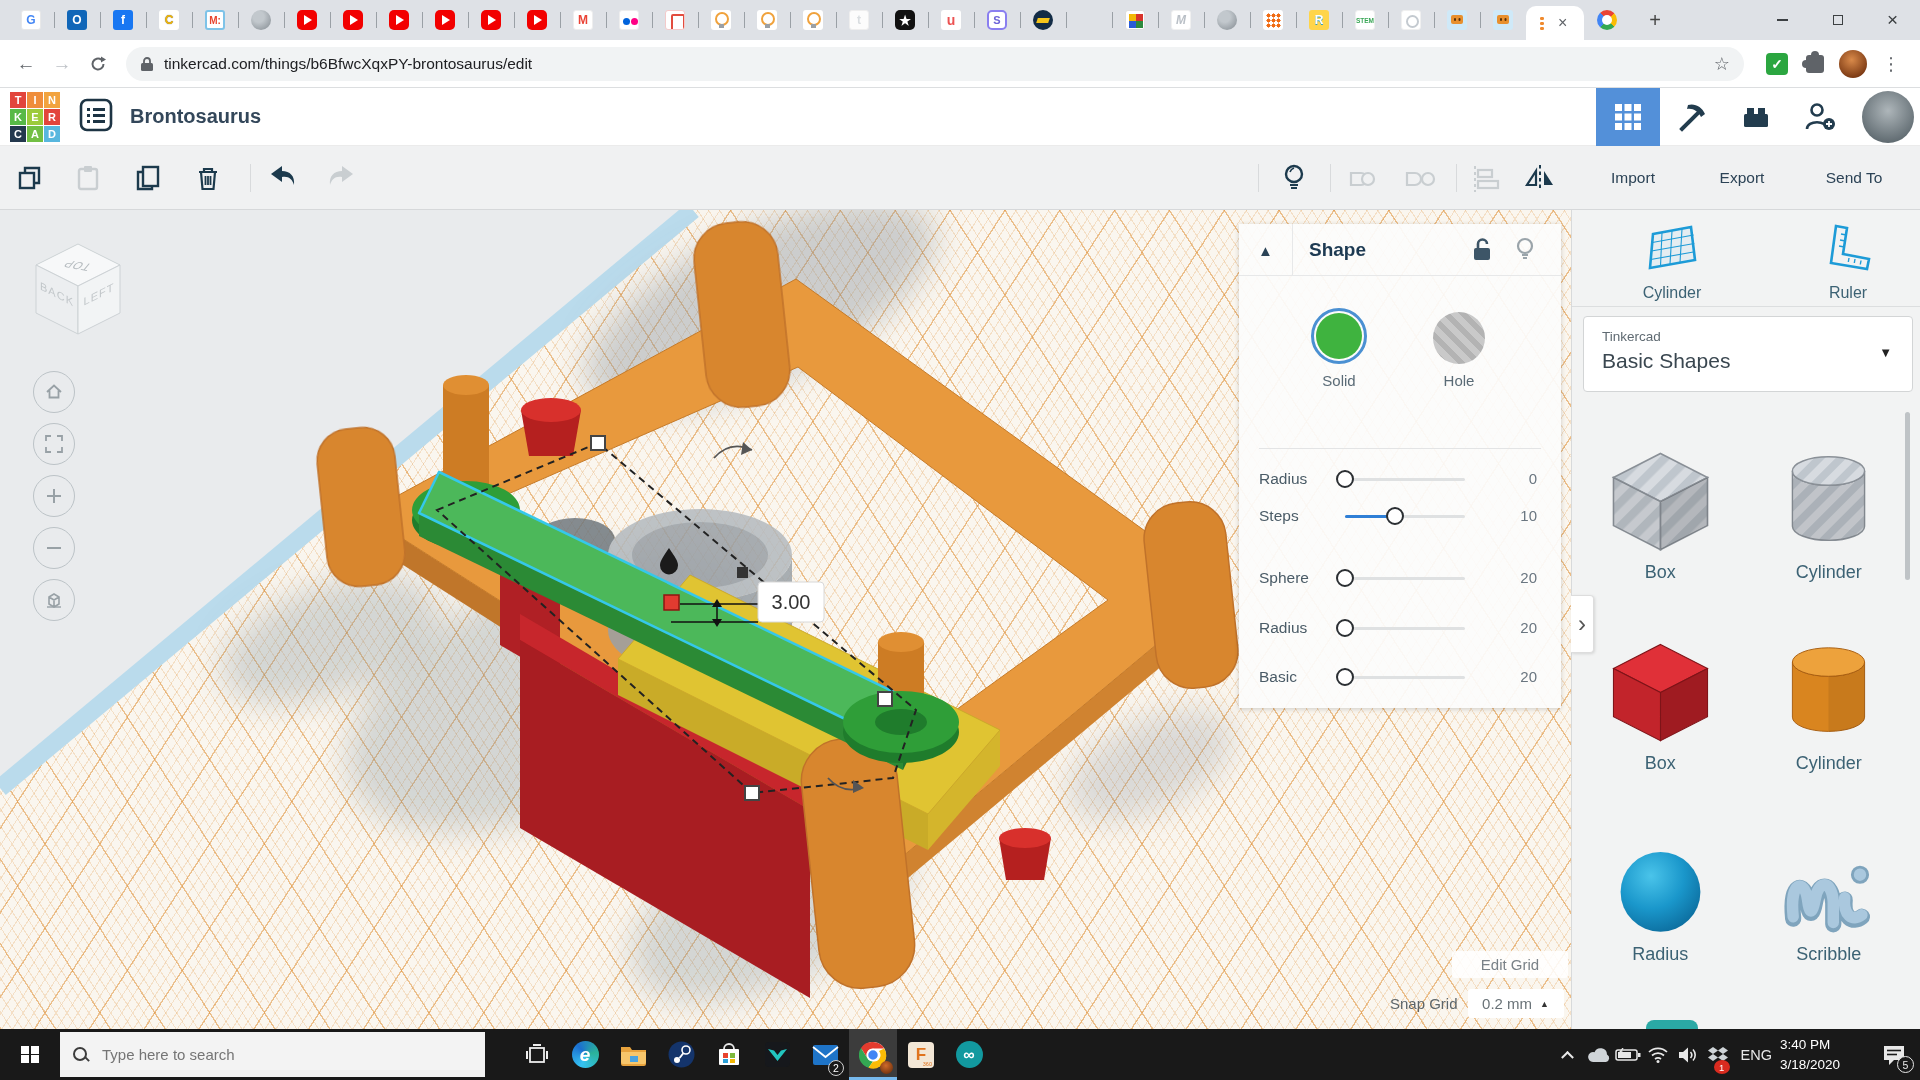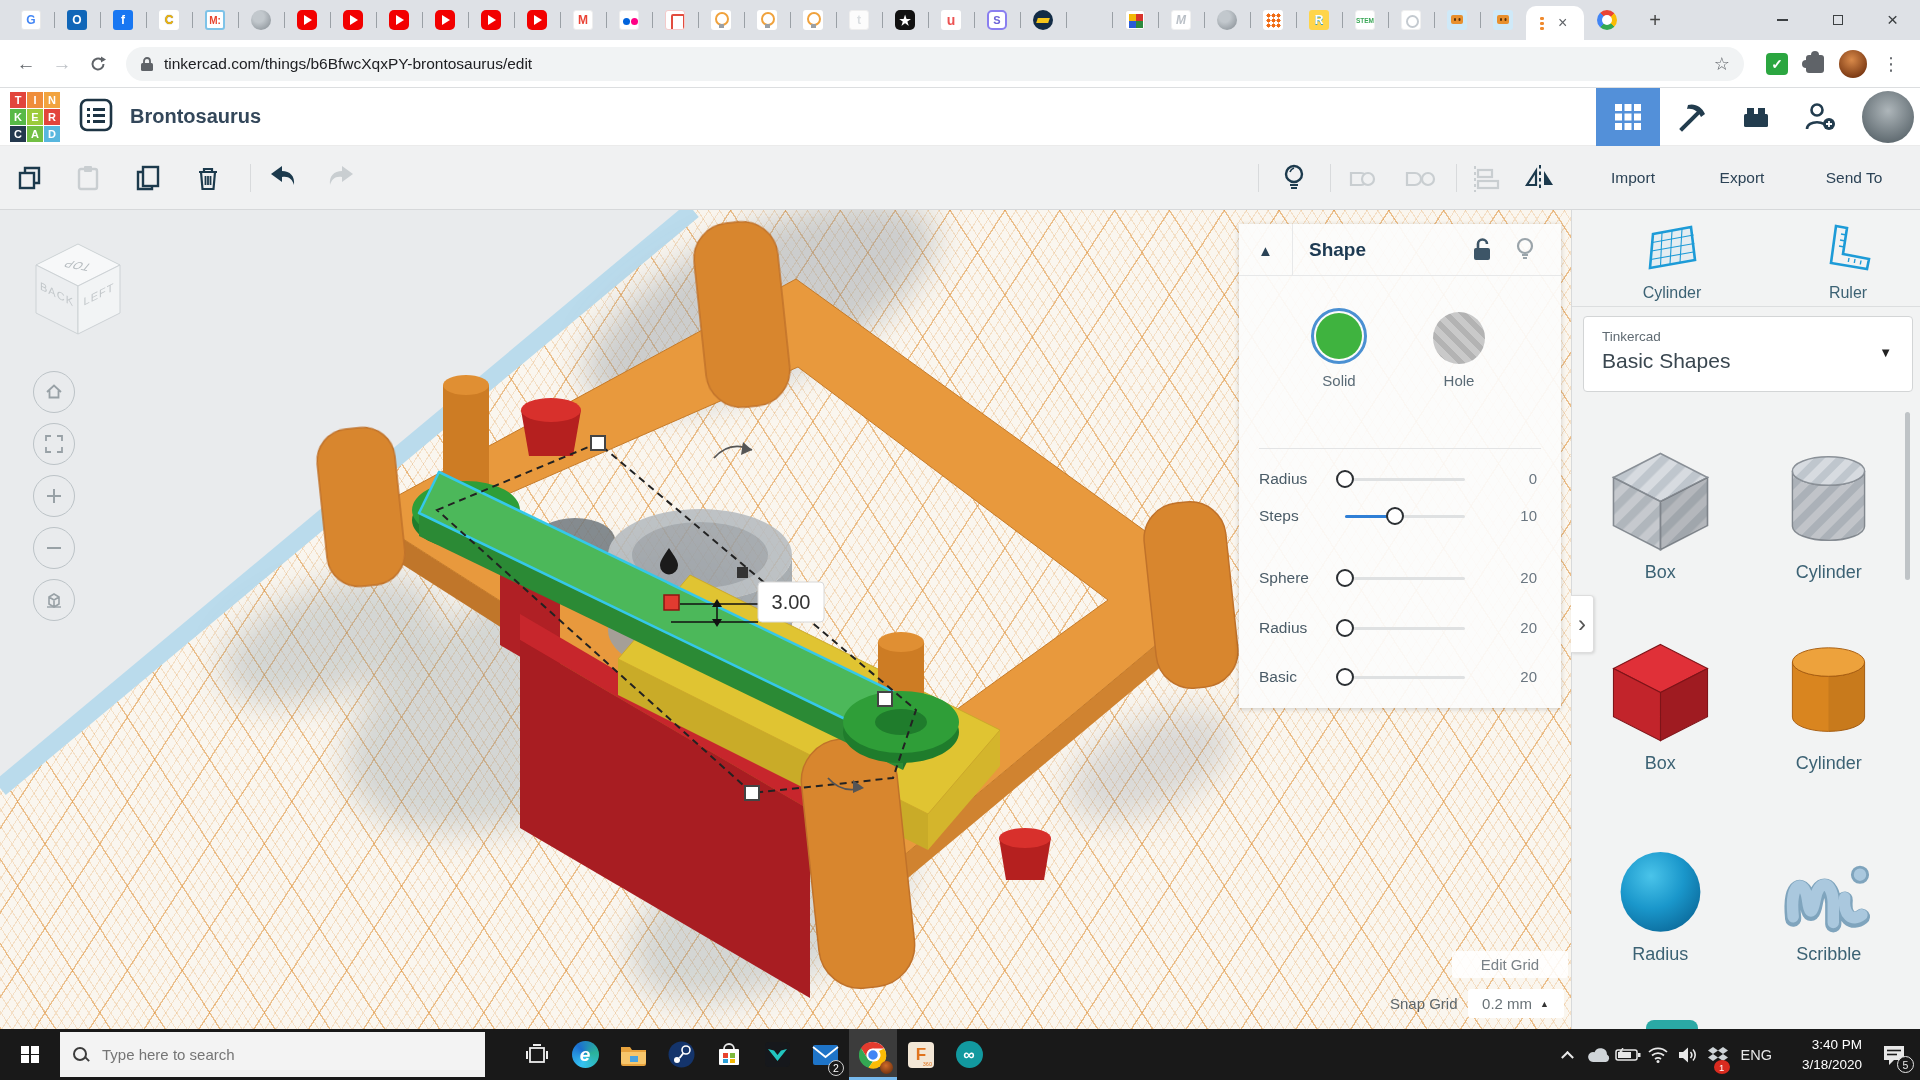--- a/index.html
+++ b/index.html
@@ -158,21 +158,21 @@
   #tbSearch .mag::before{content:"";position:absolute;left:1px;top:1px;width:10px;height:10px;border:2px solid #3c3c3c;border-radius:50%;}
   #tbSearch .mag::after{content:"";position:absolute;left:12px;top:12px;width:6px;height:2px;background:#3c3c3c;transform:rotate(45deg);}
   #tbSearch input{border:none;outline:none;background:transparent;font-size:15px;color:#3c3c3c;width:360px;}
   .dockic{position:relative;width:48px;height:51px;display:flex;align-items:center;justify-content:center;}
   .dockic.active{background:#3c3c3c;box-shadow:inset 0 -3px 0 #76b9ed;}
   .badge{position:absolute;right:5px;bottom:4px;min-width:16px;height:16px;border-radius:50%;background:#191919;border:1.5px solid #cfcfcf;color:#fff;font-size:10.5px;display:flex;align-items:center;justify-content:center;}
   .badge.red{background:#d92b1f;border:none;width:14px;height:14px;font-size:9.5px;right:3px;bottom:6px;}
   #tray{margin-left:auto;display:flex;align-items:center;color:#e8e8e8;}
   .trayic{width:30px;height:51px;display:flex;align-items:center;justify-content:center;position:relative;}
   #langLabel{font-size:14.5px;margin:0 8px;}
-  #clock{width:82px;text-align:right;font-size:13.5px;line-height:1.45;color:#fff;margin-right:10px;}
+  #clock{width:82px;text-align:left;font-size:13.5px;line-height:1.45;color:#fff;margin-right:10px;}
   #notifIc{position:relative;width:44px;height:51px;display:flex;align-items:center;justify-content:center;margin-right:4px;}
   #notifIc .cnt{position:absolute;right:2px;bottom:7px;width:17px;height:17px;border-radius:50%;background:#191919;border:1.5px solid #e8e8e8;font-size:10.5px;display:flex;align-items:center;justify-content:center;}
 </style>
 </head>
 <body>
 
 <svg width="0" height="0" style="position:absolute">
   <defs>
     <pattern id="stripePat" width="16" height="16" patternUnits="userSpaceOnUse" patternTransform="rotate(45)">
       <rect width="16" height="16" fill="#d7dbe0"></rect>

